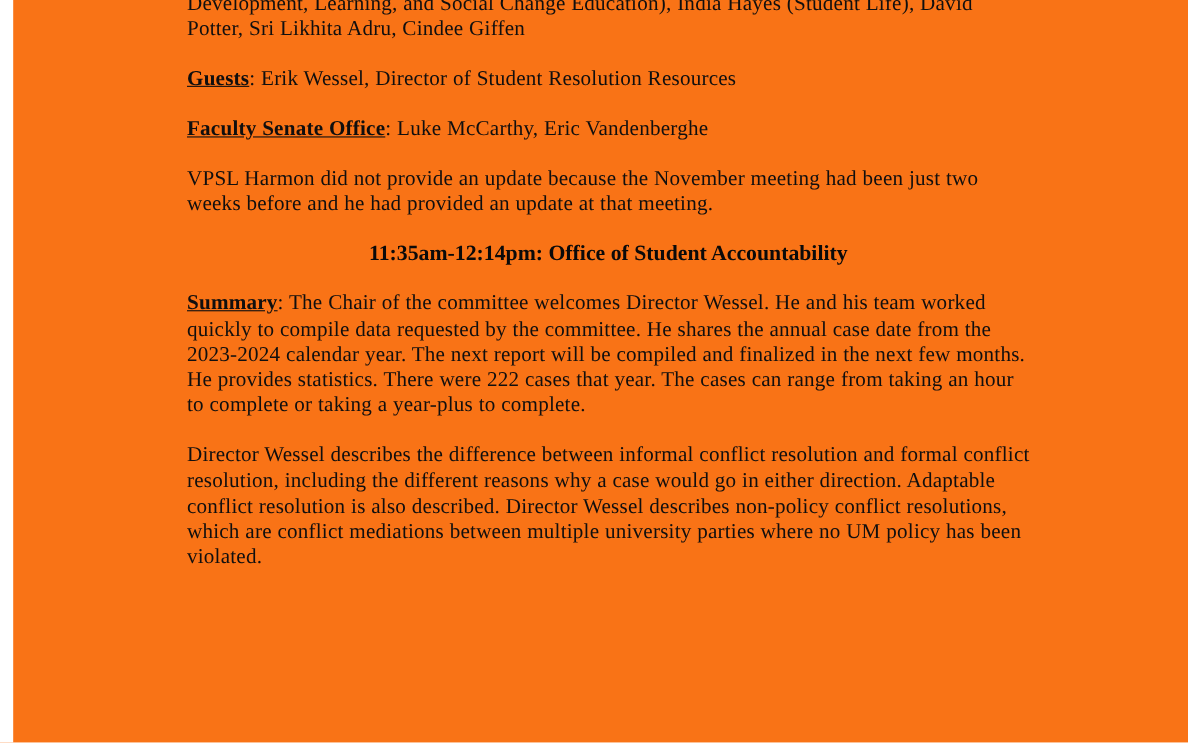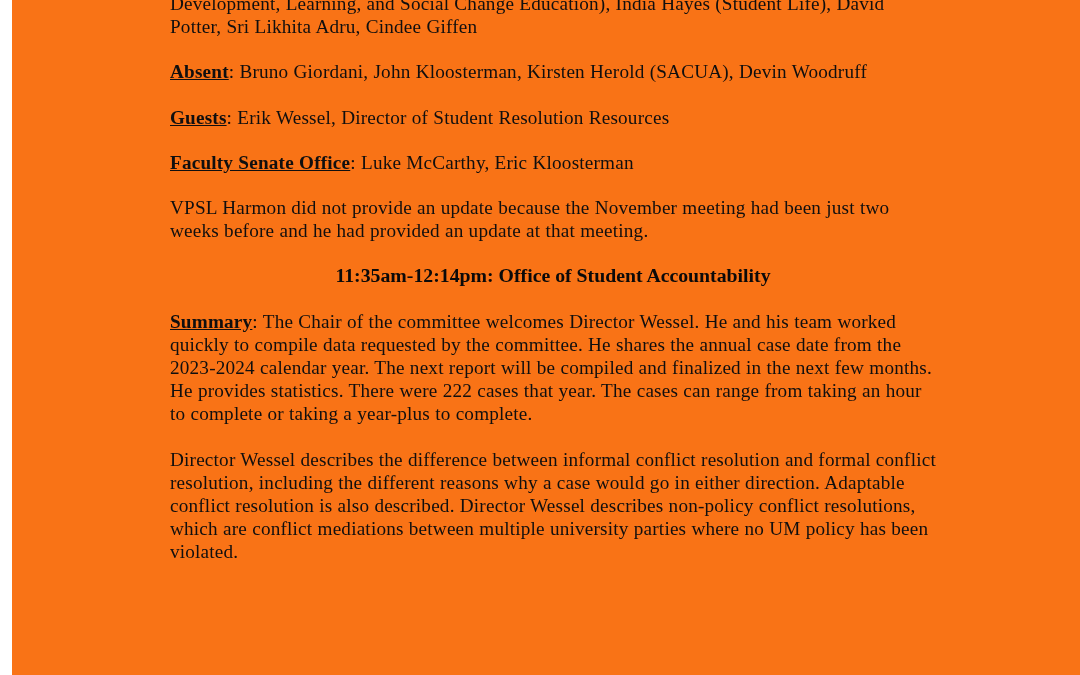--- a/index.html
+++ b/index.html
@@ -70,30 +70,27 @@
 </head>
 <body>
 
 <div id="doc-page">
   <div id="doc-body">
 
     <p class="para">
       <span>Development, Learning, and Social Change Education), India Hayes (Student Life), David Potter, Sri Likhita Adru, Cindee Giffen</span>
     </p>
 
-    <p class="para">
-      <span class="lbl">Absent</span><span>: Bruno Giordani, John Kloosterman, Kirsten Herold (SACUA), Devin Woodruff</span>
-    </p>
 
     <p class="para">
       <span class="lbl">Guests</span><span>: Erik Wessel, Director of Student Resolution Resources</span>
     </p>
 
     <p class="para">
-      <span class="lbl">Faculty Senate Office</span><span>: Luke McCarthy, Eric Kloosterman</span>
+      <span class="lbl">Faculty Senate Office</span><span>: Luke McCarthy, Eric Vandenberghe</span>
     </p>
 
 
 
     <p class="para">
       <span>VPSL Harmon did not provide an update because the November meeting had been just two weeks before and he had provided an update at that meeting.</span>
     </p>
 
     <p class="heading">11:35am-12:14pm: Office of Student Accountability</p>
 

